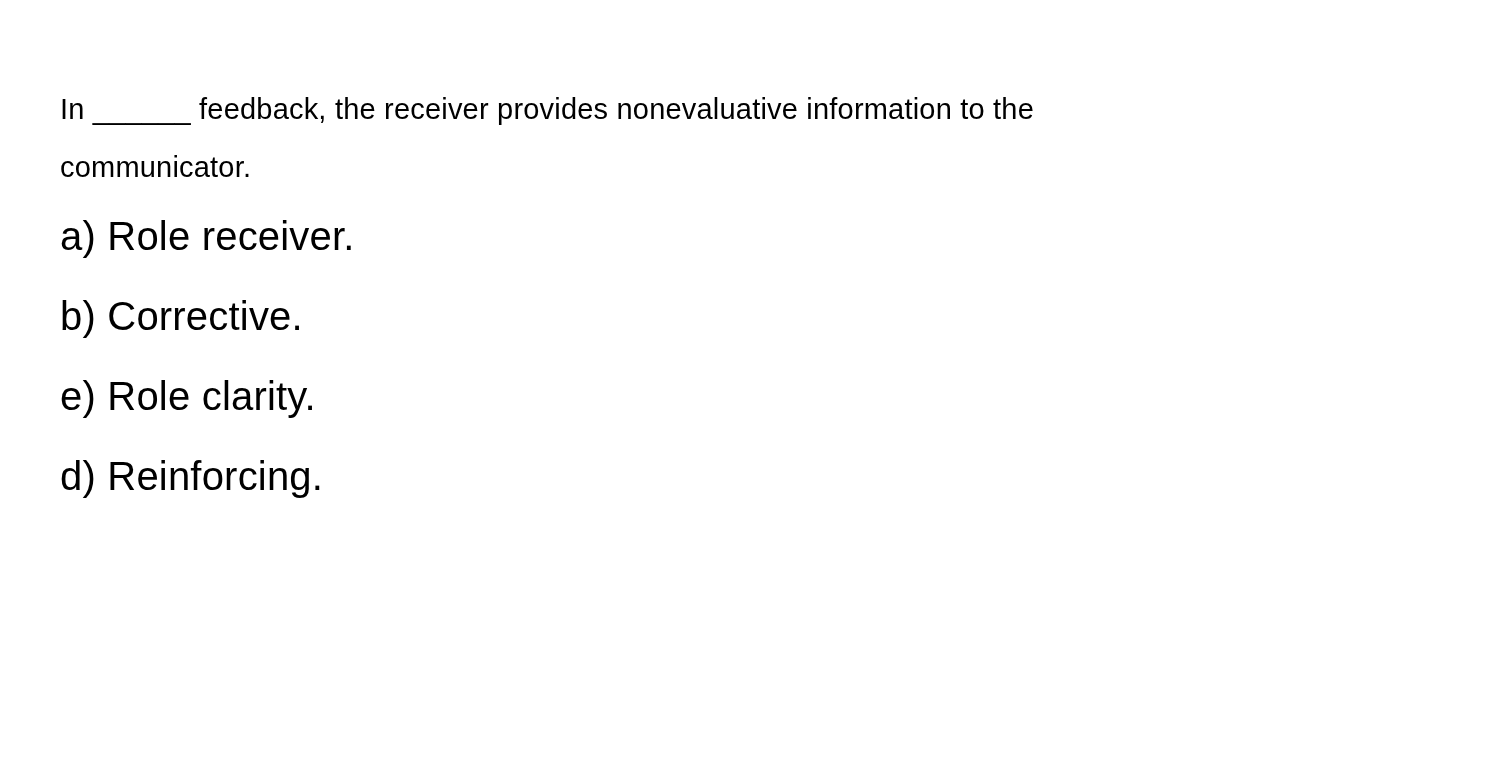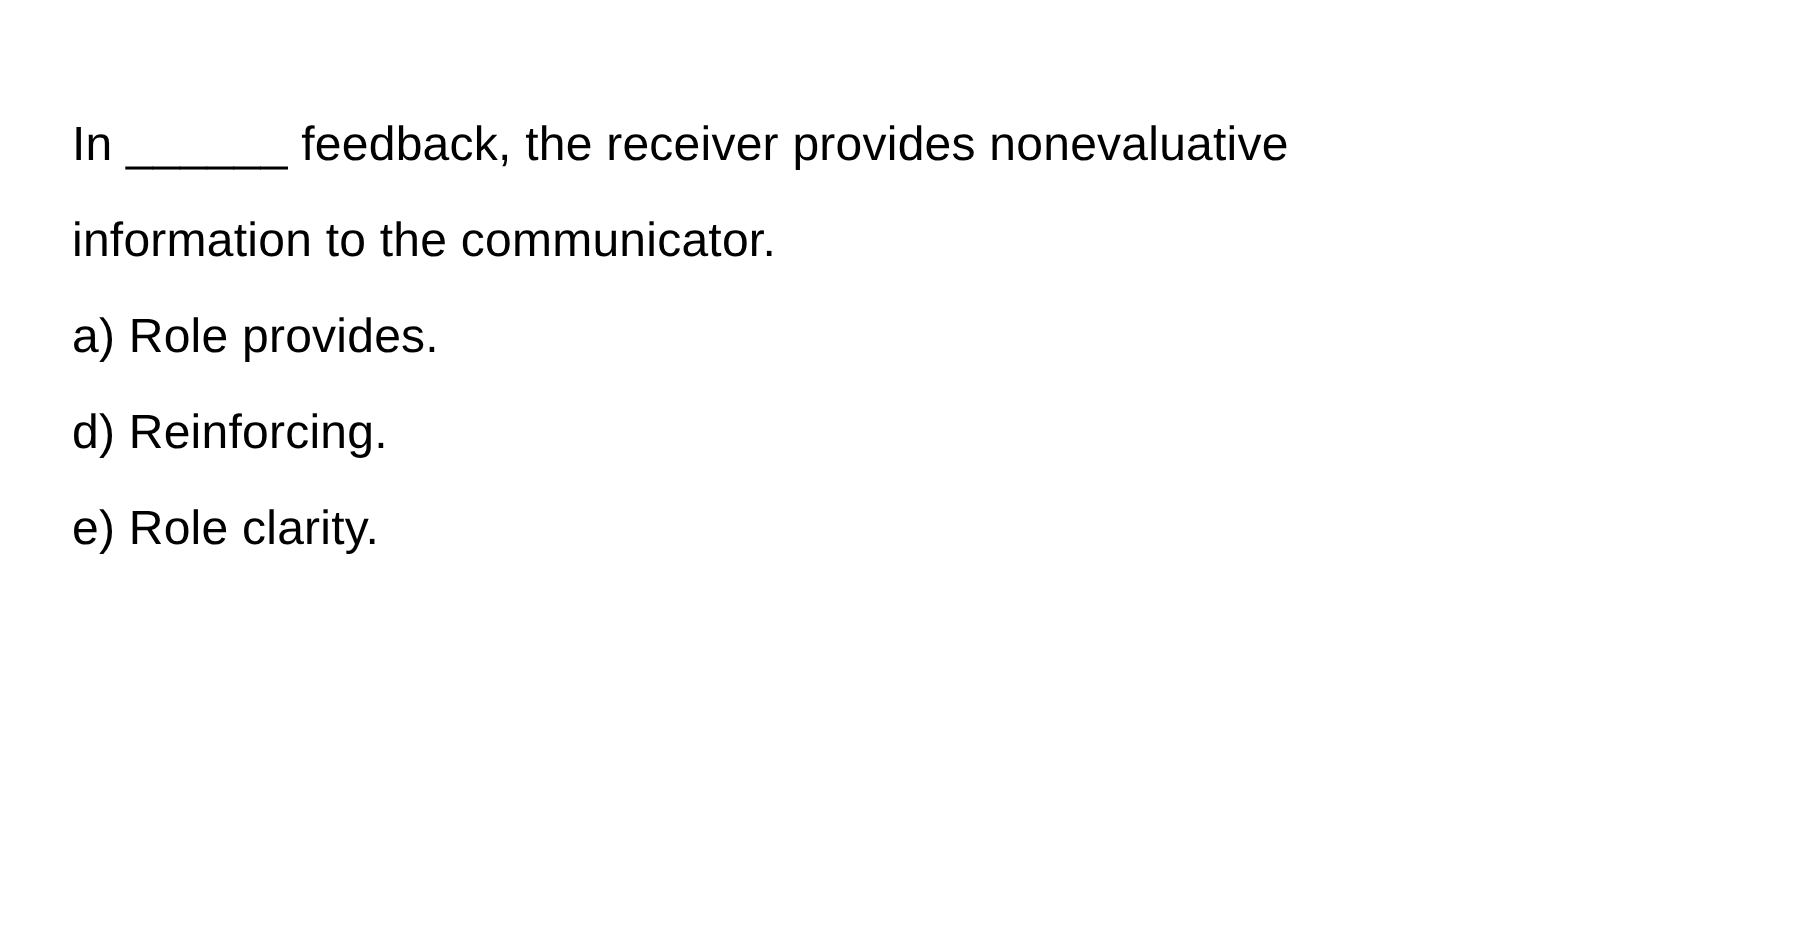--- a/index.html
+++ b/index.html
@@ -12,42 +12,46 @@
       height: 776px;
       background: #ffffff;
       font-family: -apple-system, BlinkMacSystemFont, "Segoe UI", Helvetica, Arial, sans-serif;
       color: #000000;
       padding: 80px 60px 60px 60px;
     }
     .question-container {
       max-width: 1100px;
     }
     .question-text {
-      font-size: 40px;
+      font-size: 29px;
       line-height: 2.0;
       letter-spacing: 0.2px;
       font-weight: 400;
     }
     .option {
       font-size: 40px;
       line-height: 2.0;
       letter-spacing: 0.2px;
       font-weight: 400;
     }
   </style>
 </head>
 <body>
 
 <div class="question-container">
   <div class="question-text">In ______ feedback, the receiver provides nonevaluative information to the communicator.</div>
   <div class="option">
     <span>a)</span>
-    <span>Role provides.</span>
+    <span>Role receiver.</span>
+  </div>
+  <div class="option">
+    <span>b)</span>
+    <span>Corrective.</span>
+  </div>
+  <div class="option">
+    <span>e)</span>
+    <span>Role clarity.</span>
   </div>
   <div class="option">
     <span>d)</span>
     <span>Reinforcing.</span>
   </div>
-  <div class="option">
-    <span>e)</span>
-    <span>Role clarity.</span>
-  </div>
 </div>
 
 </body></html>

